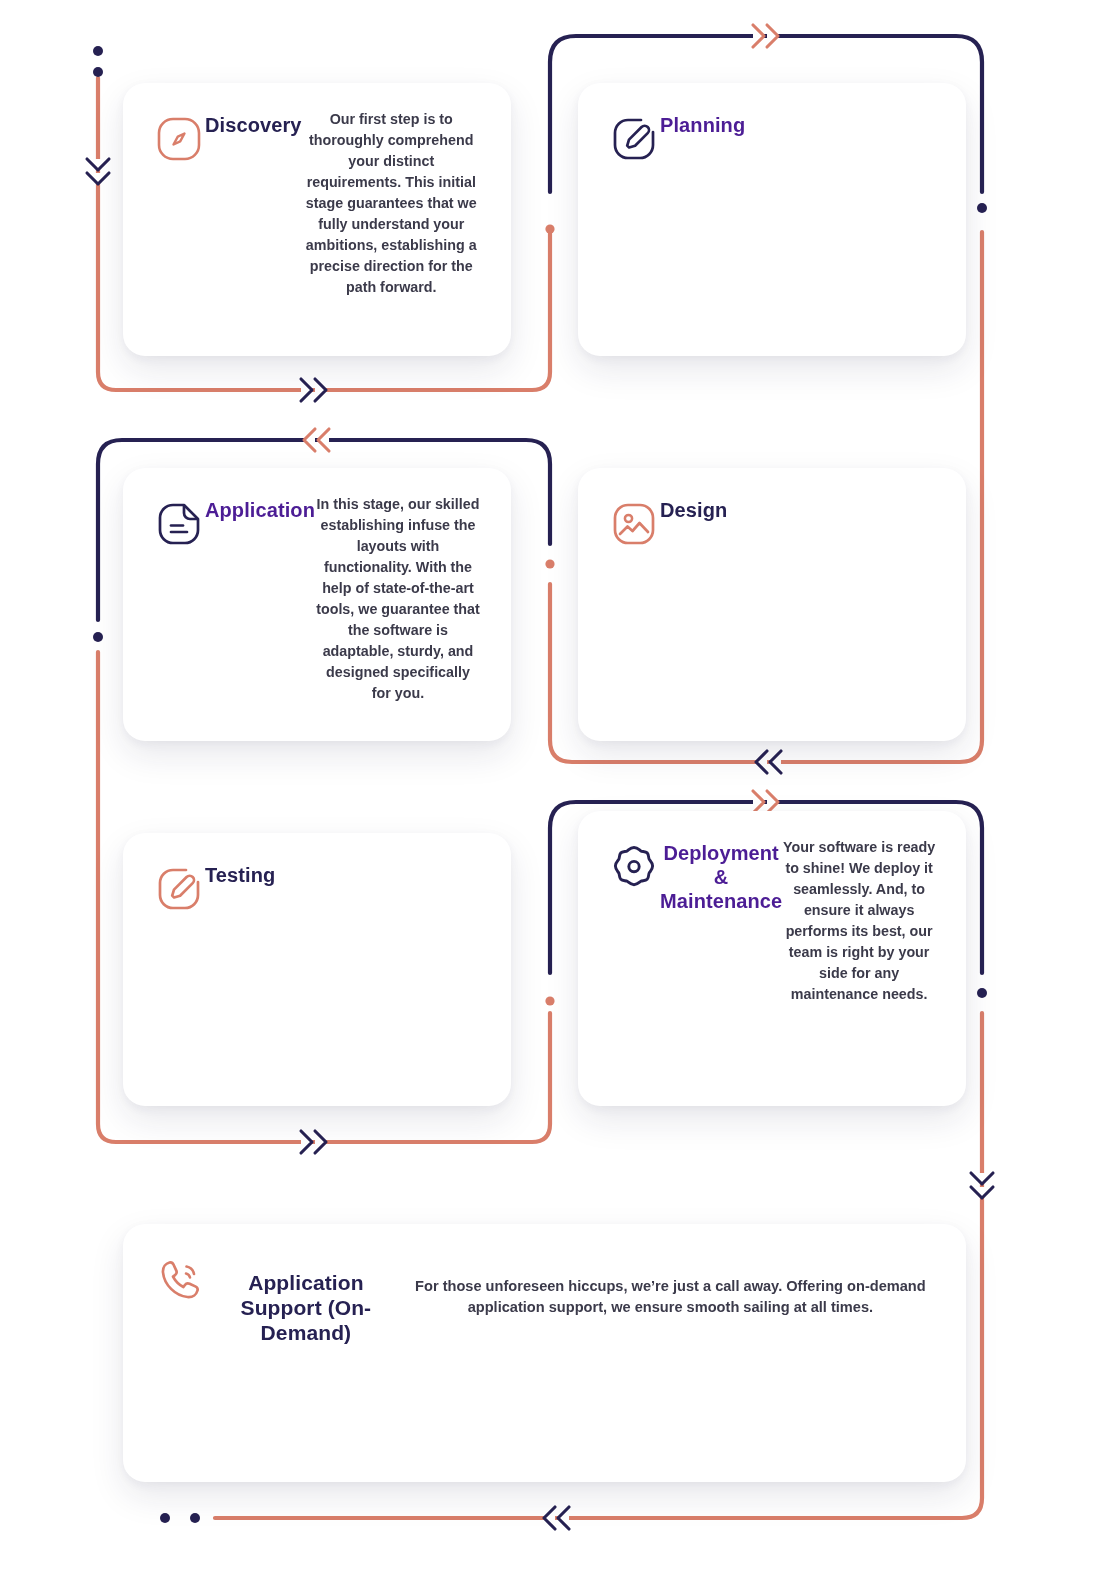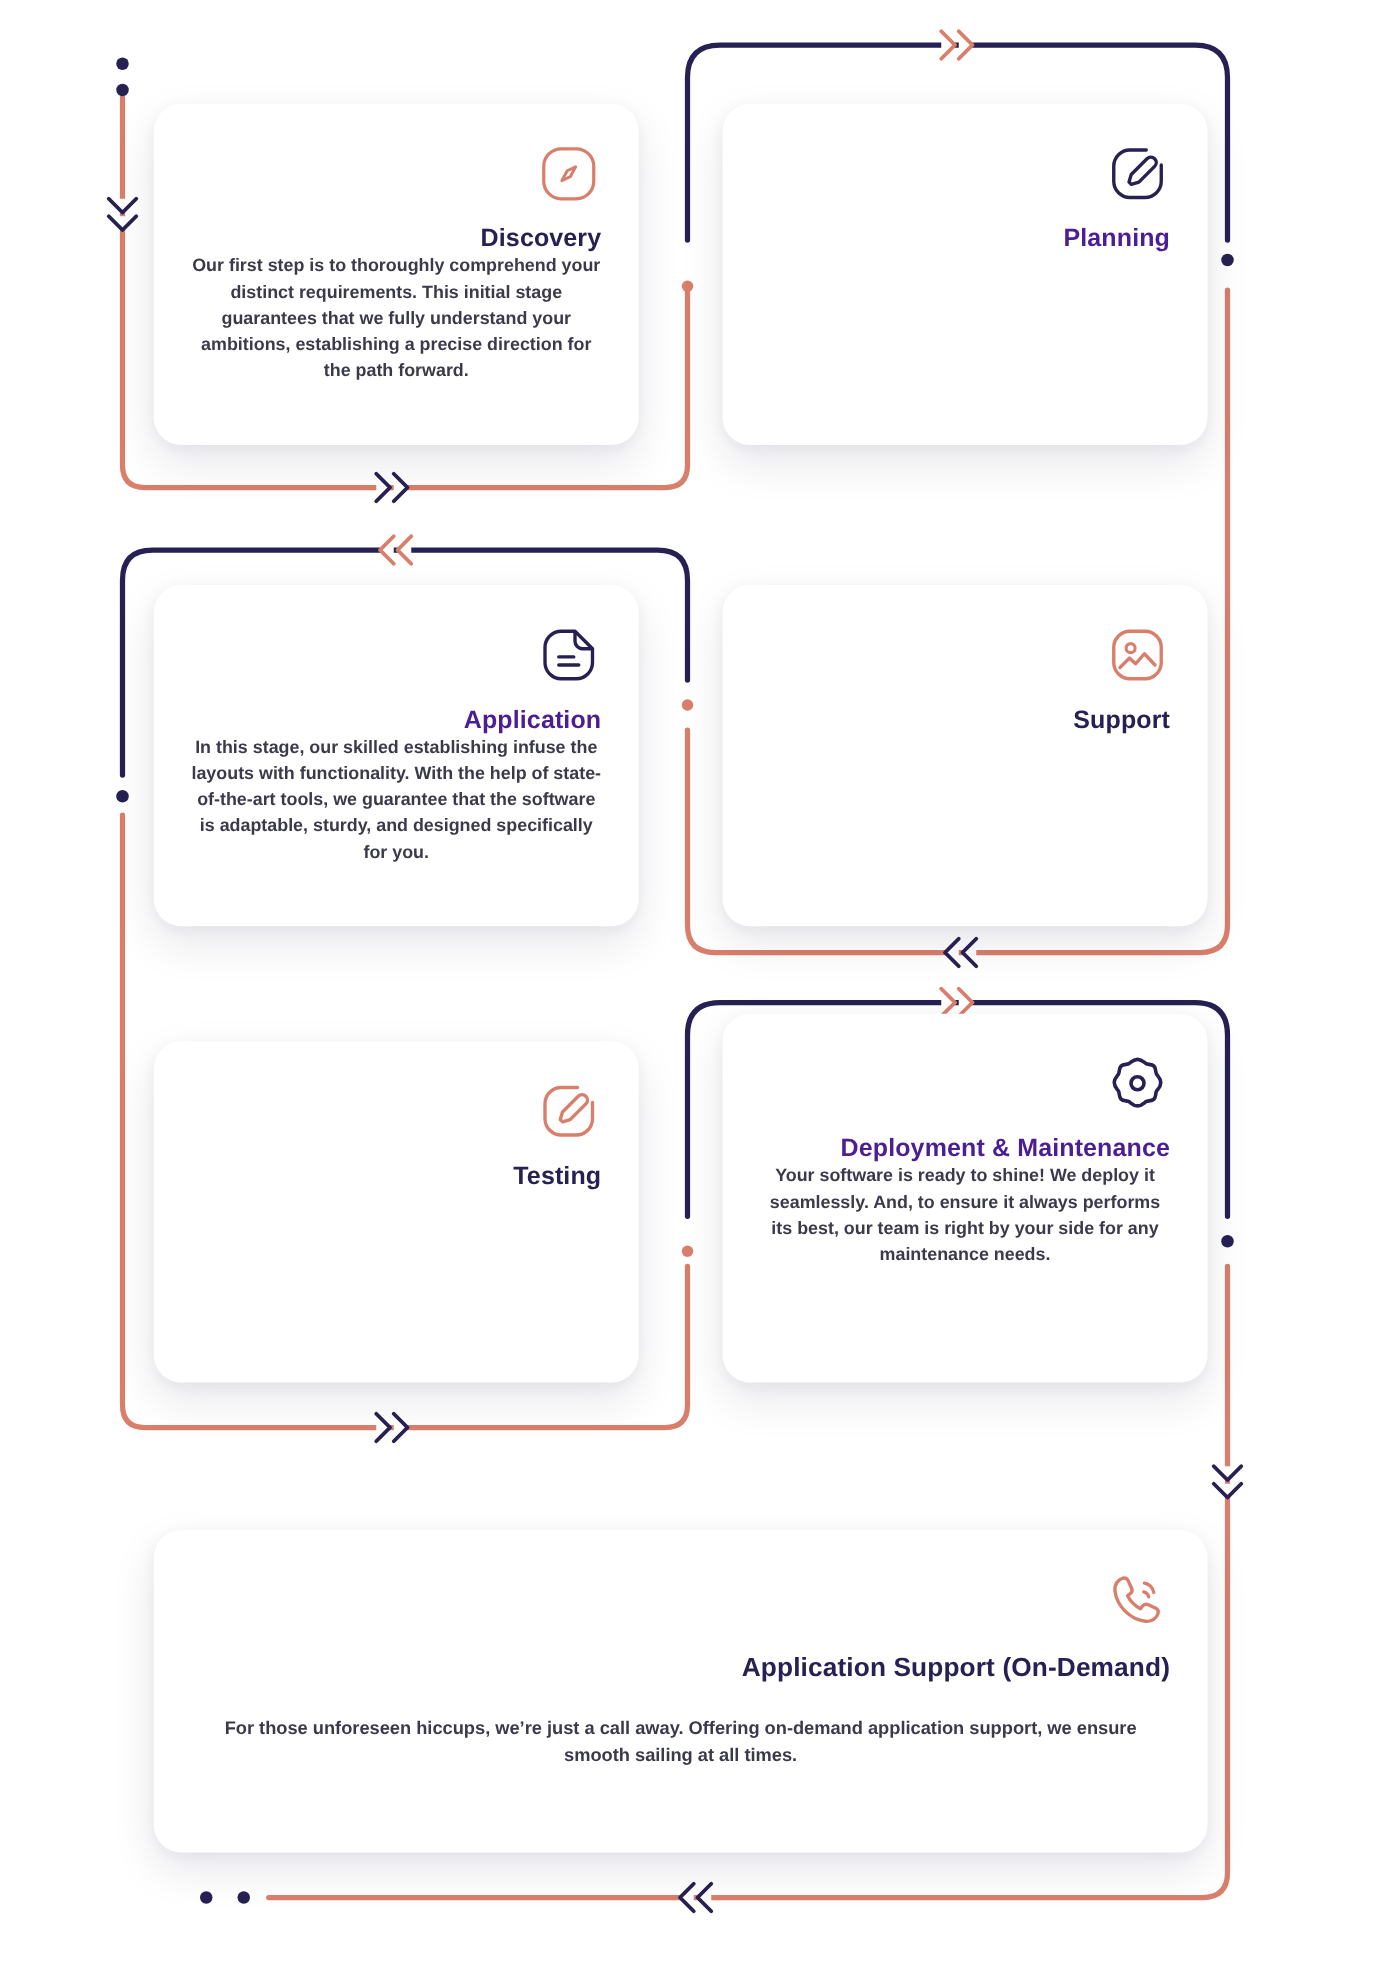--- a/index.html
+++ b/index.html
@@ -15,21 +15,21 @@
 
   
   .card{
     position:absolute;z-index:3;
     background:#ffffff;
     border-radius:22px;
     box-shadow:0 14px 34px rgba(34,30,70,.10), 0 3px 10px rgba(34,30,70,.05);
     box-sizing:border-box;
     text-align:center;
     padding:26px 30px 32px 30px;
-    display:flex;flex-direction:column;align-items:flex-end;
+    display:flex;align-items:flex-start;
   }
   .icon-wrap{height:60px;display:flex;align-items:center;justify-content:center;margin-bottom:6px;}
   .icon-wrap svg{display:block;}
   .card-title{
     font-size:20px;font-weight:700;letter-spacing:.1px;margin:4px 0 0 0;line-height:1.2;
   }
   .t-navy{color:#262152;}
   .t-orange{color:#4c1d95;}
   .card-desc{
     font-size:14.3px;font-weight:600;line-height:1.47;color:#3b3a4a;
@@ -41,21 +41,21 @@
   
   #card-discovery {left:123px; top:83px;  width:388px; height:273px;}
   #card-planning  {left:578px; top:83px;  width:388px; height:273px;}
   #card-development{left:123px;top:468px; width:388px; height:273px;}
   #card-design    {left:578px; top:468px; width:388px; height:273px;}
   #card-testing   {left:123px; top:833px; width:388px; height:273px;}
   #card-deploy    {left:578px; top:811px; width:388px; height:295px;}
   #card-support   {left:123px; top:1224px;width:843px; height:258px;}
 
   #card-support .icon-wrap{margin-bottom:2px;}
-  #card-support .card-title{margin-top:10px;}
+  #card-support .card-title{margin-top:20px;}
 </style>
 </head>
 <body>
 
 <div id="stage">
 
   <svg id="connectors" viewBox="0 0 1116 1586">
     <defs>
       <style>
         .ln-o{fill:none;stroke:#d97e6a;stroke-width:4.2;stroke-linecap:round;}
@@ -173,21 +173,21 @@
   </div>
 
   <div class="card" id="card-design">
     <div class="icon-wrap">
       <svg width="52" height="52" viewBox="0 0 52 52">
         <rect x="7" y="7" width="38" height="38" rx="13" fill="none" stroke="#d97e6a" stroke-width="2.7"></rect>
         <circle cx="20.5" cy="20.5" r="3.6" fill="none" stroke="#d97e6a" stroke-width="2.5"></circle>
         <path d="M12 36 L19.5 28.5 L24.5 33 L31.5 25 L40 34" fill="none" stroke="#d97e6a" stroke-width="2.7" stroke-linecap="round" stroke-linejoin="round"></path>
       </svg>
     </div>
-    <div class="card-title t-navy">Support</div>
+    <div class="card-title t-navy">Design</div>
   </div>
 
   <div class="card" id="card-testing">
     <div class="icon-wrap">
       <svg width="52" height="52" viewBox="0 0 52 52">
         <path d="M33 7 H20 C12.8 7 7 12.8 7 20 V32 C7 39.2 12.8 45 20 45 H32 C39.2 45 45 39.2 45 32 V19" fill="none" stroke="#d97e6a" stroke-width="2.7" stroke-linecap="round"></path>
         <path d="M19.2 32.6 L21.0 26.6 L33.6 14.0 C35.3 12.3 38.0 12.3 39.7 14.0 C41.4 15.7 41.4 18.4 39.7 20.1 L27.1 32.7 L21.1 34.5 Z" fill="none" stroke="#d97e6a" stroke-width="2.7" stroke-linejoin="round"></path>
       </svg>
     </div>
     <div class="card-title t-navy">Testing</div>

